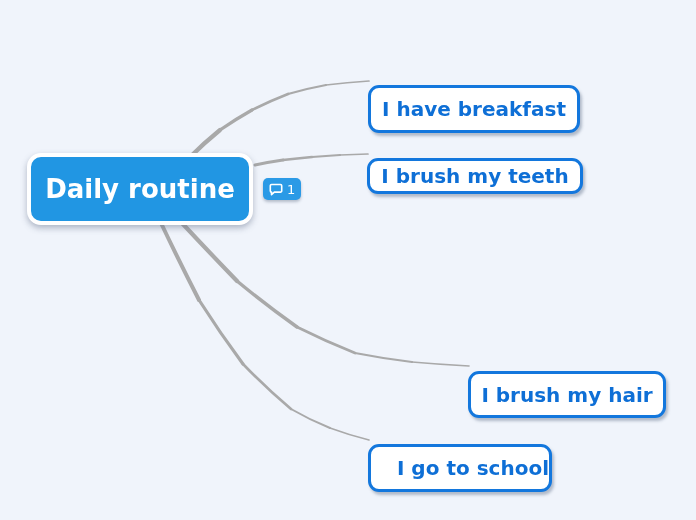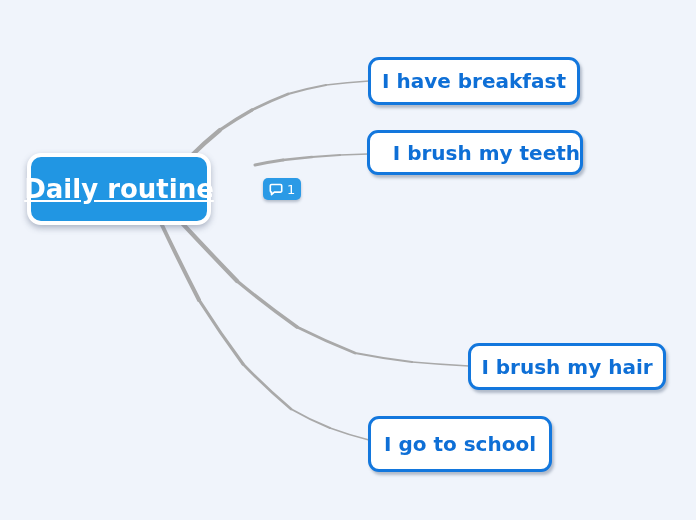--- a/index.html
+++ b/index.html
@@ -31,44 +31,44 @@
     box-sizing: border-box;
     display: flex;
     align-items: center;
     justify-content: center;
     white-space: nowrap;
     cursor: pointer;
   }
   .node.root {
     left: 27px;
     top: 153px;
-    width: 184px;
+    width: 226px;
     height: 72px;
     background: #2196e3;
     border: 4px solid #ffffff;
     border-radius: 14px;
     box-shadow: 0 3px 6px rgba(90, 105, 130, 0.45);
     color: #ffffff;
     font-size: 26px;
     font-weight: bold;
-    text-decoration: underline;
   }
   .node.child {
     background: #ffffff;
     border: 3px solid #1377dd;
     border-radius: 11px;
     box-shadow: 2px 3px 3px rgba(100, 115, 140, 0.45);
     color: #0e6fd6;
     font-size: 20px;
     font-weight: bold;
+    margin-top: 28px;
   }
   .node.child-breakfast { left: 368px; top: 57px;  width: 212px; height: 48px; }
-  .node.child-teeth     { left: 367px; top: 130px; width: 216px; height: 45px; justify-content: flex-end; }
+  .node.child-teeth     { left: 367px; top: 130px; width: 216px; height: 36px; }
   .node.child-comb      { left: 468px; top: 343px; width: 198px; height: 47px; }
-  .node.child-school    { left: 368px; top: 416px; width: 184px; height: 56px; }
+  .node.child-school    { left: 368px; top: 416px; width: 184px; height: 48px; justify-content: flex-end; }
   .comment-badge {
     position: absolute;
     z-index: 3;
     left: 263px;
     top: 178px;
     height: 22px;
     padding: 0 6px;
     box-sizing: border-box;
     display: flex;
     align-items: center;

